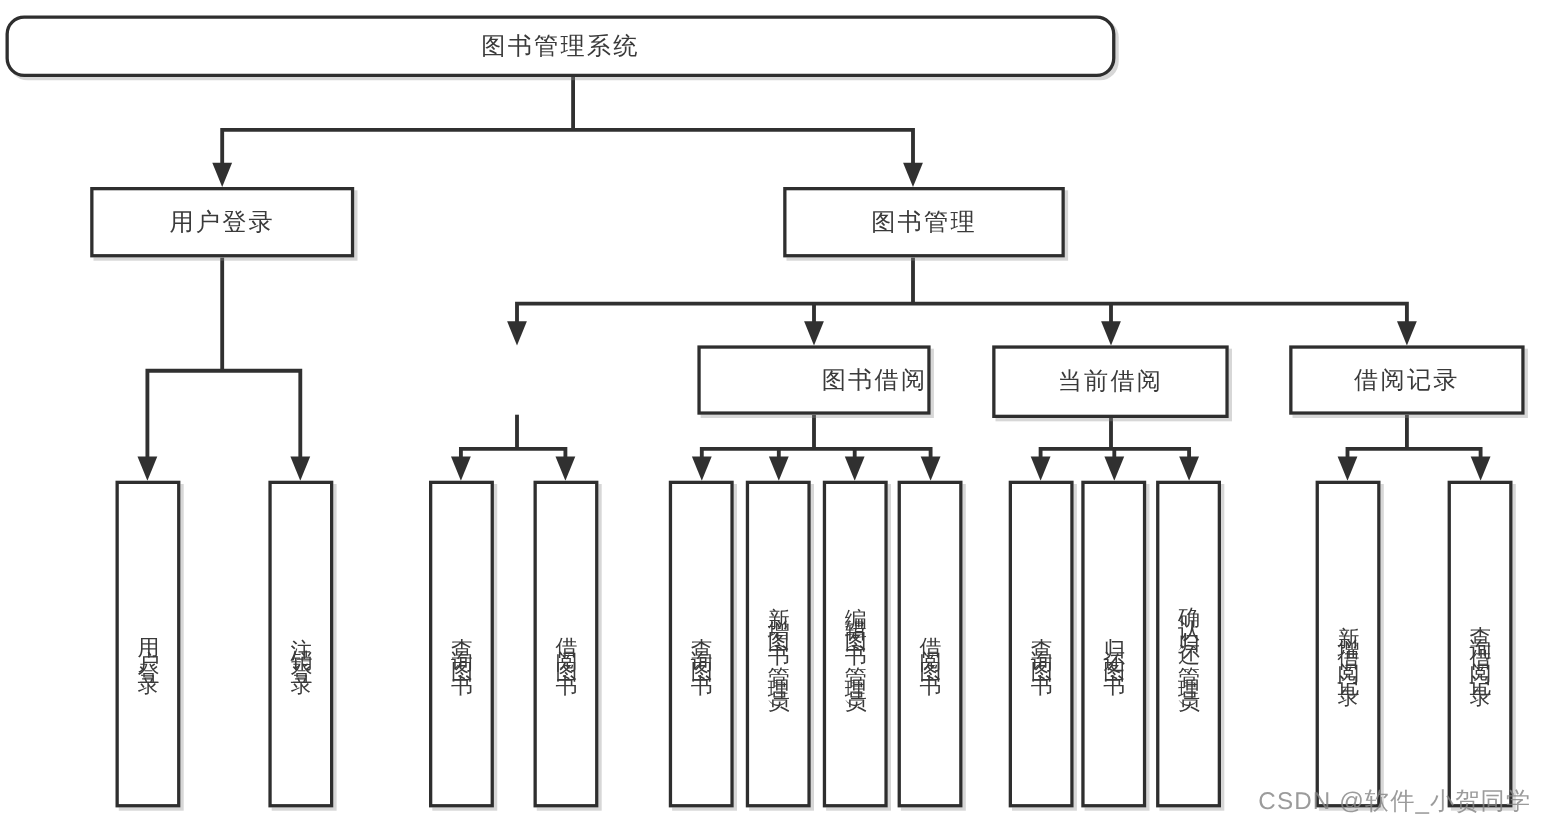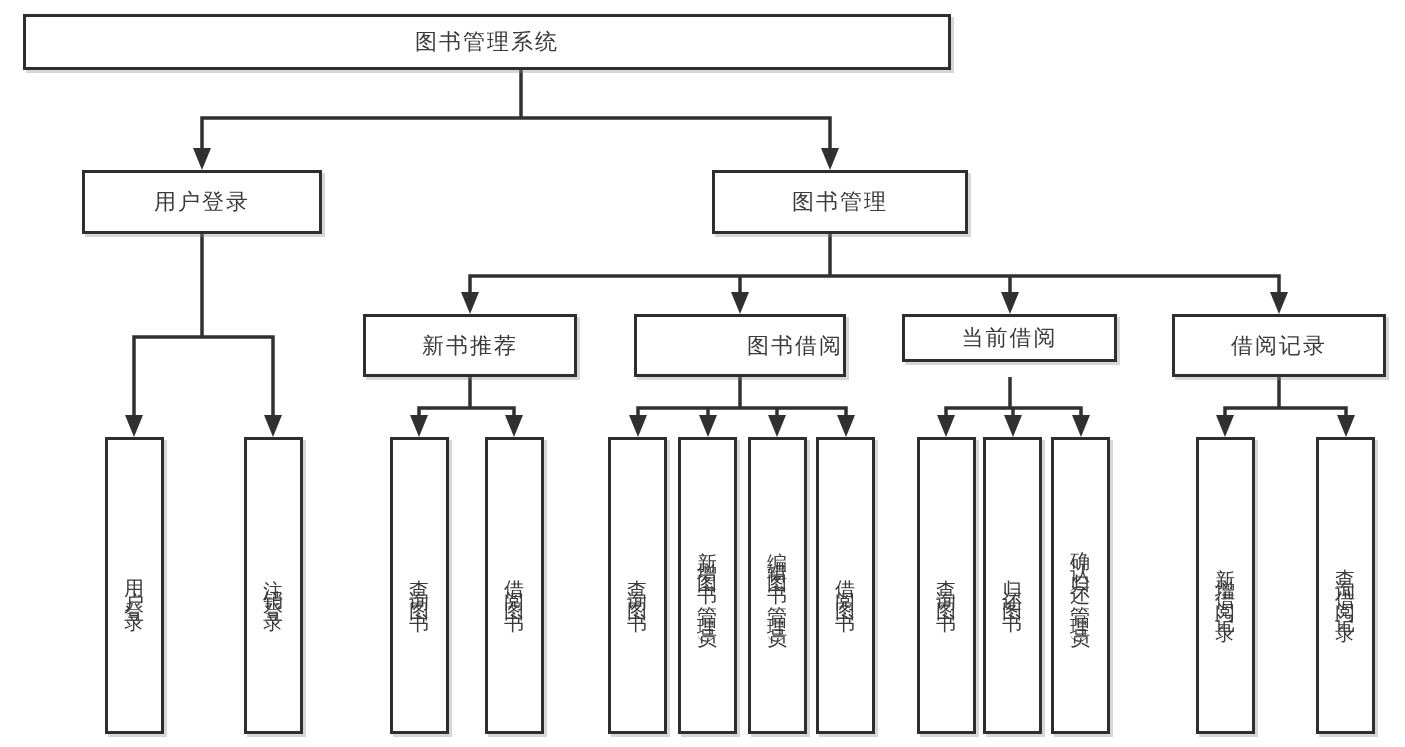--- a/index.html
+++ b/index.html
@@ -114,38 +114,35 @@
       <polygon points="768,415 786,415 777,437"></polygon>
       <polygon points="837,415 855,415 846,437"></polygon>
       <polygon points="937,415 955,415 946,437"></polygon>
       <polygon points="1004,415 1022,415 1013,437"></polygon>
       <polygon points="1072,415 1090,415 1081,437"></polygon>
       <polygon points="1216,415 1234,415 1225,437"></polygon>
       <polygon points="1337,415 1355,415 1346,437"></polygon>
     </g>
   </svg>
 
-  <div class="box h" style="left:23px; top:14px; width:928px; height:56px;">
+  <div class="box h" style="left:5px; top:14px; width:1009px; height:56px;border-radius:17px;">
     <span>图书管理系统</span>
   </div>
 
   <div class="box h" style="left:82px; top:170px; width:240px; height:64px;">
     <span>用户登录</span>
   </div>
   <div class="box h" style="left:712px; top:170px; width:256px; height:64px;">
     <span>图书管理</span>
   </div>
 
-  <div class="box h" style="left:363px; top:314px; width:214px; height:63px;">
-    <span>新书推荐</span>
-  </div>
   <div class="box h" style="left:634px; top:314px; width:212px; height:63px;justify-content:flex-end;">
     <span>图书借阅</span>
   </div>
-  <div class="box h" style="left:902px; top:314px; width:215px; height:48px;">
+  <div class="box h" style="left:902px; top:314px; width:215px; height:66px;">
     <span>当前借阅</span>
   </div>
   <div class="box h" style="left:1172px; top:314px; width:214px; height:63px;">
     <span>借阅记录</span>
   </div>
 
   <div class="box v" style="left:105px; top:437px; width:59px; height:297px;">
     <span class="vtext">用户登录</span>
   </div>
   <div class="box v" style="left:244px; top:437px; width:59px; height:297px;">
@@ -182,14 +179,15 @@
     <span class="vtext">确认归还（管理员）</span>
   </div>
 
   <div class="box v" style="left:1196px; top:437px; width:59px; height:297px;">
     <span class="vtext">新增借阅记录</span>
   </div>
   <div class="box v" style="left:1316px; top:437px; width:59px; height:297px;">
     <span class="vtext">查询借阅记录</span>
   </div>
 
+  <div class="watermark">CSDN @软件_小贺同学</div>
 
 </div>
 
 </body></html>

